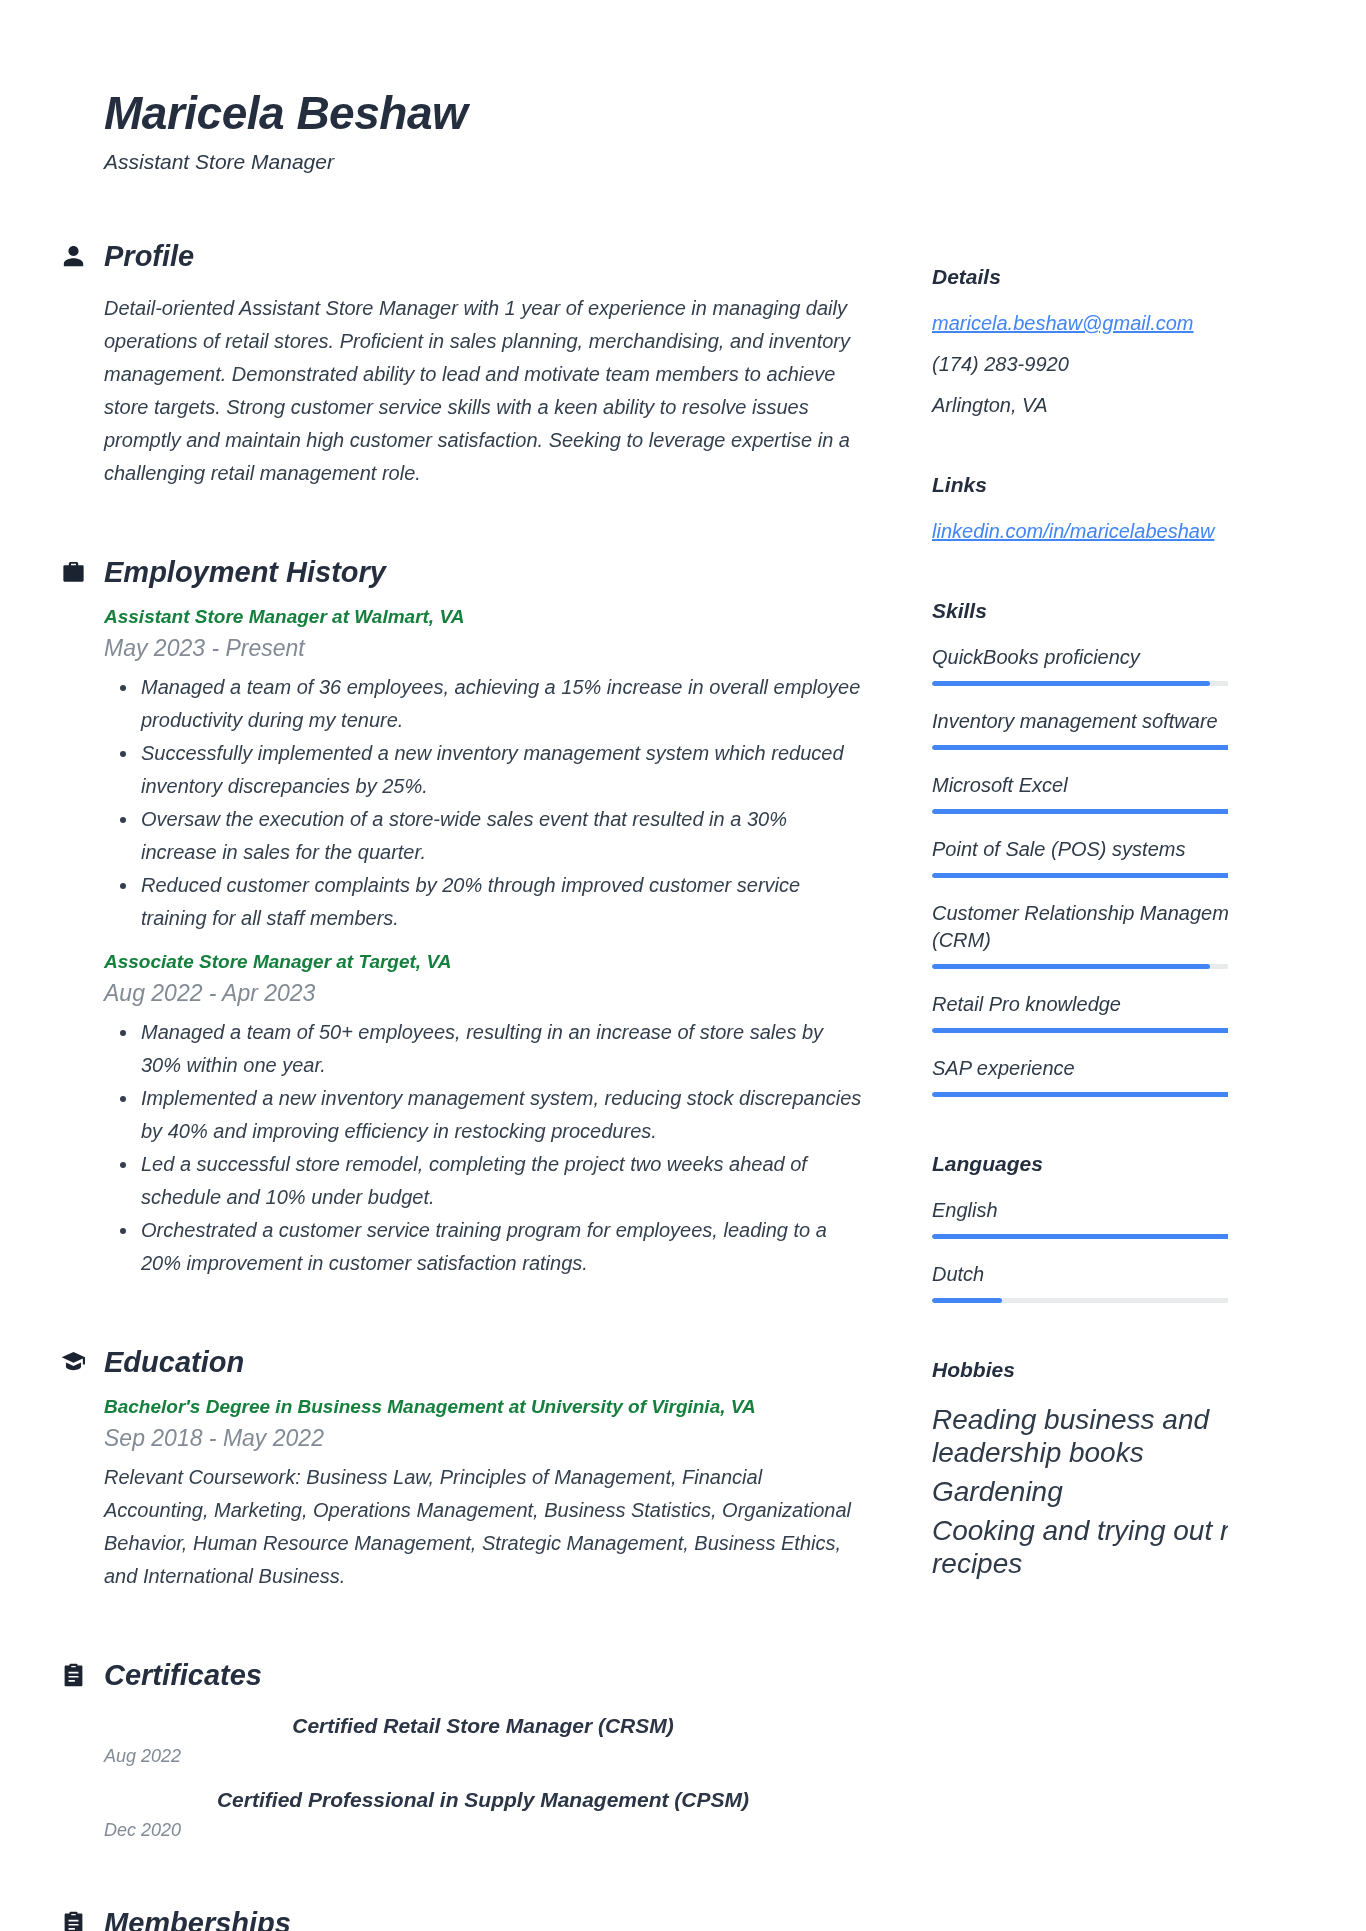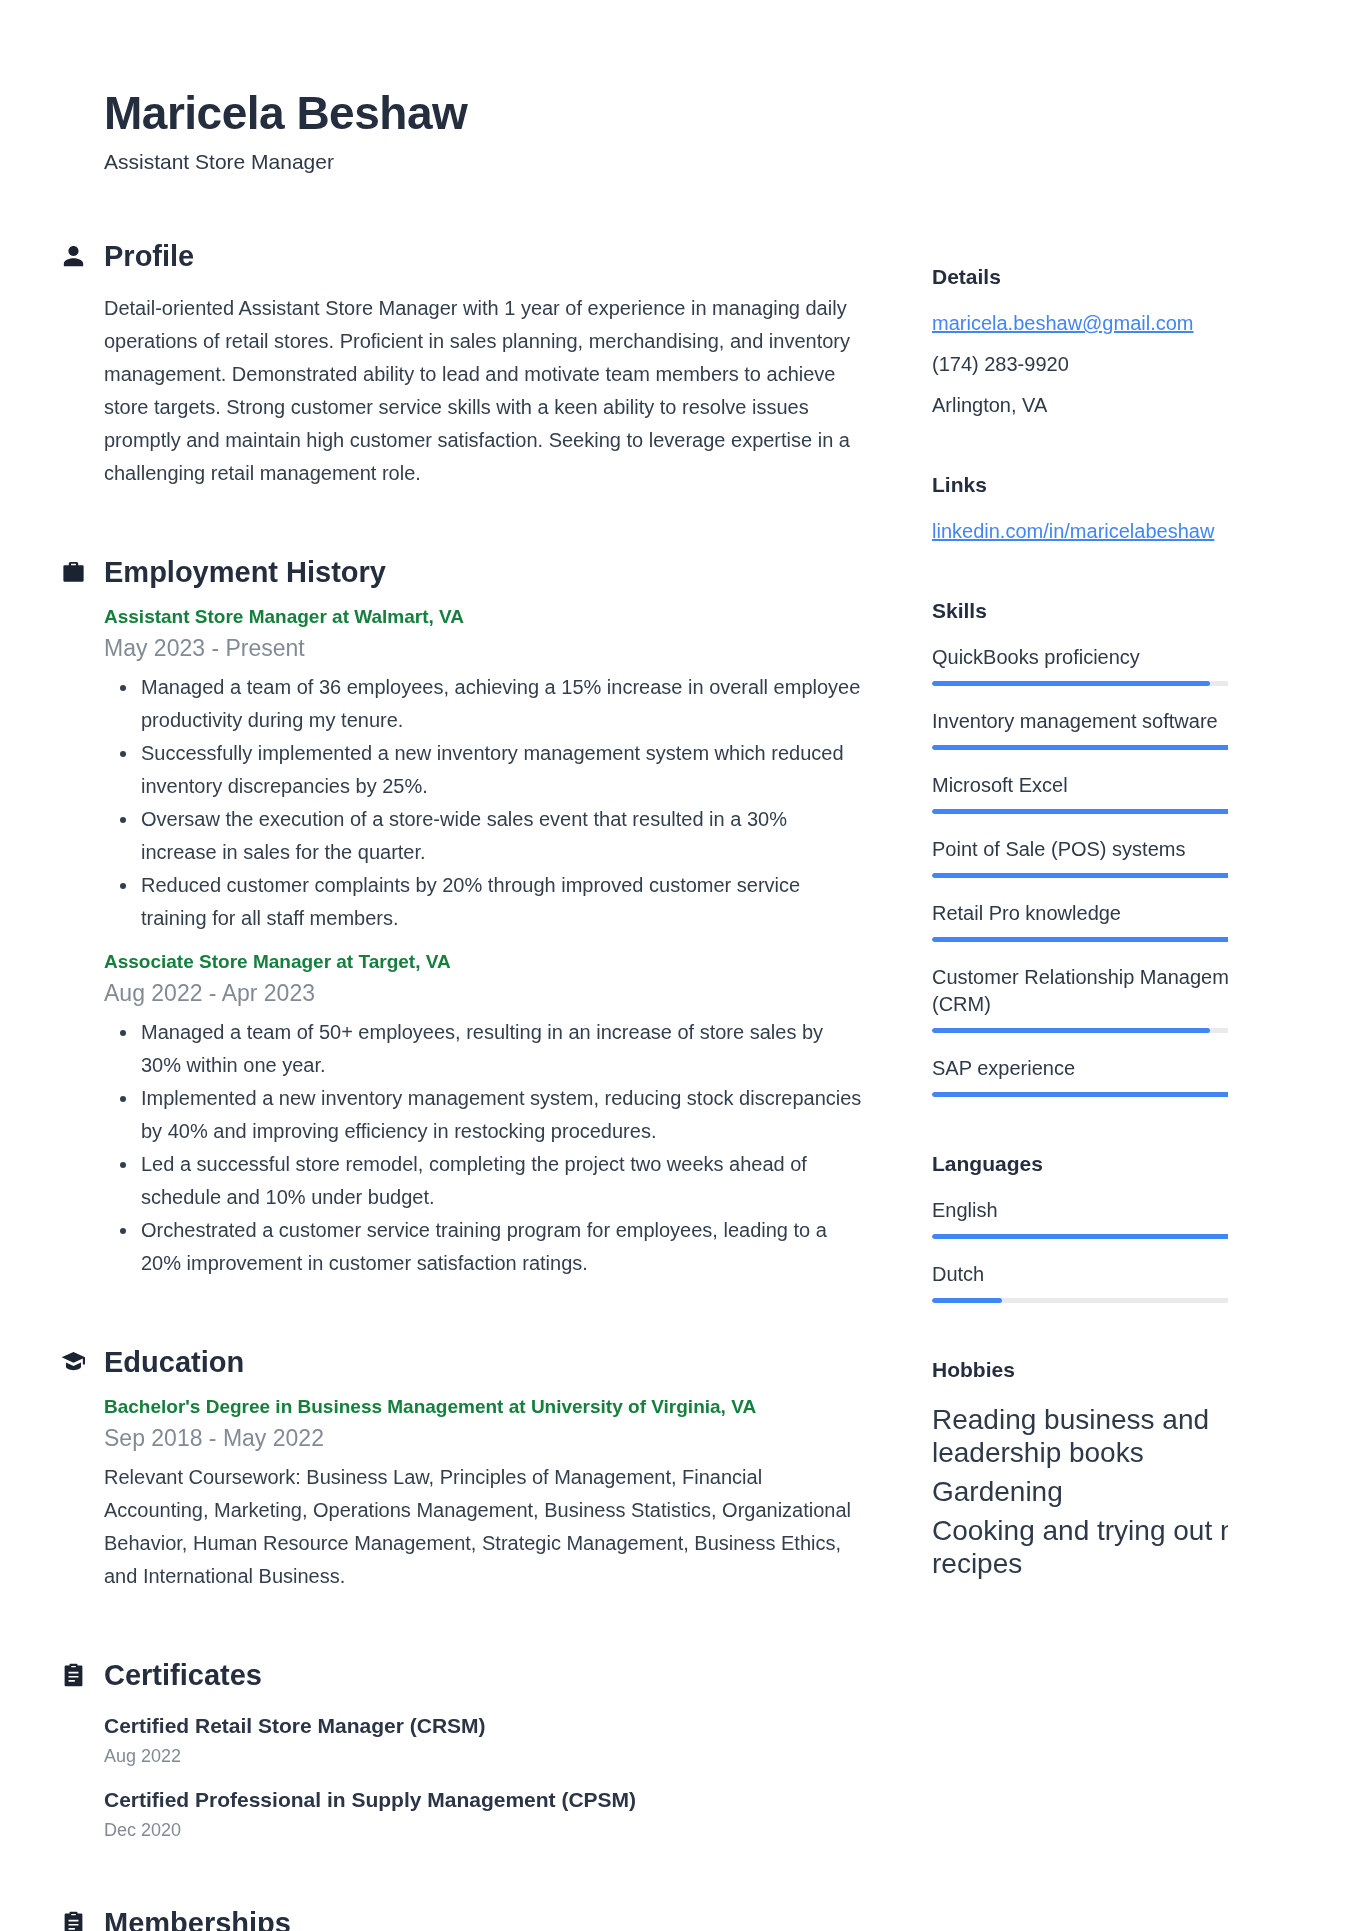--- a/index.html
+++ b/index.html
@@ -2,40 +2,40 @@
 <html style="--accent-blue: #4285f4; --link-blue: #4285f4; --bar-track: #e8eaec; --text-dark: #242e3e; --text-body: #333f4d; --muted-gray: #828b95;"><head>
 <meta charset="utf-8">
 <style>
   html,body{margin:0;padding:0;background:#ffffff;}
   body{
     width:1366px;height:1931px;overflow:hidden;
     font-family:"Liberation Sans", sans-serif;
     color:var(--text-body,#333f4d);
     -webkit-font-smoothing:antialiased;
   }
-  .page{box-sizing:border-box;width:1228px;height:1931px;padding:88px 86px 8px 104px;position:relative;overflow:hidden;background:#fff;}
+  .page{box-sizing:border-box;width:1228px;height:1931px;padding:88px 86px 8px 104px;position:relative;overflow:hidden;background:#fff;font-style:italic;}
   
   h1.name{margin:0;font-size:46px;line-height:50px;font-weight:700;color:var(--text-dark,#242e3e);letter-spacing:-0.5px;}
   .subtitle{margin-top:12px;font-size:21px;line-height:24px;color:#2e3a48;}
   
   .columns{display:flex;align-items:flex-start;}
   .main{width:758px;flex:0 0 758px;}
   .sidebar{width:348px;flex:0 0 348px;margin-left:70px;padding-top:66px;box-sizing:border-box;}
   
   .section{margin-top:64px;}
   .sec-head{position:relative;margin:0;font-size:29px;line-height:36px;font-weight:700;color:var(--text-dark,#242e3e);}
   .sec-icon{position:absolute;left:-44px;top:50%;transform:translateY(-50%);width:27px;height:27px;display:inline-flex;}
   .sec-icon svg{width:27px;height:27px;fill:#1b2230;}
   .body-text{margin:18px 0 0;font-size:20px;line-height:33px;color:var(--text-body,#333f4d);}
   .job-title{margin:12px 0 0;font-size:19px;line-height:29px;font-weight:700;color:#15803d;}
   .job-date{margin:6px 0 12px;font-size:23px;line-height:22px;color:var(--muted-gray,#828b95);}
   ul.bullets{margin:0;padding:0 0 0 35px;}
   ul.bullets li{font-size:20px;line-height:33px;margin:0;padding-left:2px;color:var(--text-body,#333f4d);}
   .edu-desc{margin:4px 0 0;font-size:20px;line-height:33px;}
-  .cert-title{margin:18px 0 0;font-size:21px;line-height:29px;font-weight:700;color:#2b3545;}
+  .cert-title{margin:18px 0 0;font-size:21px;line-height:29px;font-weight:700;color:#2b3545;text-align:center;}
   .cert-date{margin:5px 0 0;font-size:18px;line-height:22px;color:var(--muted-gray,#828b95);}
   
   .side-sec{margin-bottom:54px;margin-top:24px;}
   .side-head{margin:0 0 20px;font-size:21px;line-height:26px;font-weight:700;color:var(--text-dark,#242e3e);}
   .detail-item{font-size:20px;line-height:26px;margin-bottom:15px;color:#2e3a48;}
   a.link{color:var(--link-blue,#4285f4);text-decoration:underline;cursor:pointer;font-size:20px;line-height:26px;}
   .skill{margin-bottom:22px;}
   .skill-label{font-size:20px;line-height:27px;margin-bottom:10px;color:#2e3a48;}
   .bar{height:5px;background:var(--bar-track,#e8eaec);border-radius:3px;overflow:hidden;}
   .bar-fill{height:100%;background:var(--accent-blue,#4285f4);border-radius:3px;width:0;}
@@ -181,29 +181,29 @@
               <div class="bar-fill" style="width: 100%;"></div>
             </div>
         </div>
         <div class="skill">
           <div class="skill-label">Point of Sale (POS) systems</div>
           <div class="bar">
               <div class="bar-fill" style="width: 100%;"></div>
             </div>
         </div>
         <div class="skill">
+          <div class="skill-label">Customer Relationship Management (CRM)</div>
+          <div class="bar">
+              <div class="bar-fill" style="width: 80%;"></div>
+            </div>
+        </div>
+        <div class="skill">
           <div class="skill-label">Retail Pro knowledge</div>
           <div class="bar">
               <div class="bar-fill" style="width: 100%;"></div>
-            </div>
-        </div>
-        <div class="skill">
-          <div class="skill-label">Customer Relationship Management (CRM)</div>
-          <div class="bar">
-              <div class="bar-fill" style="width: 80%;"></div>
             </div>
         </div>
         <div class="skill">
           <div class="skill-label">SAP experience</div>
           <div class="bar">
               <div class="bar-fill" style="width: 100%;"></div>
             </div>
         </div>
       </div>
 

